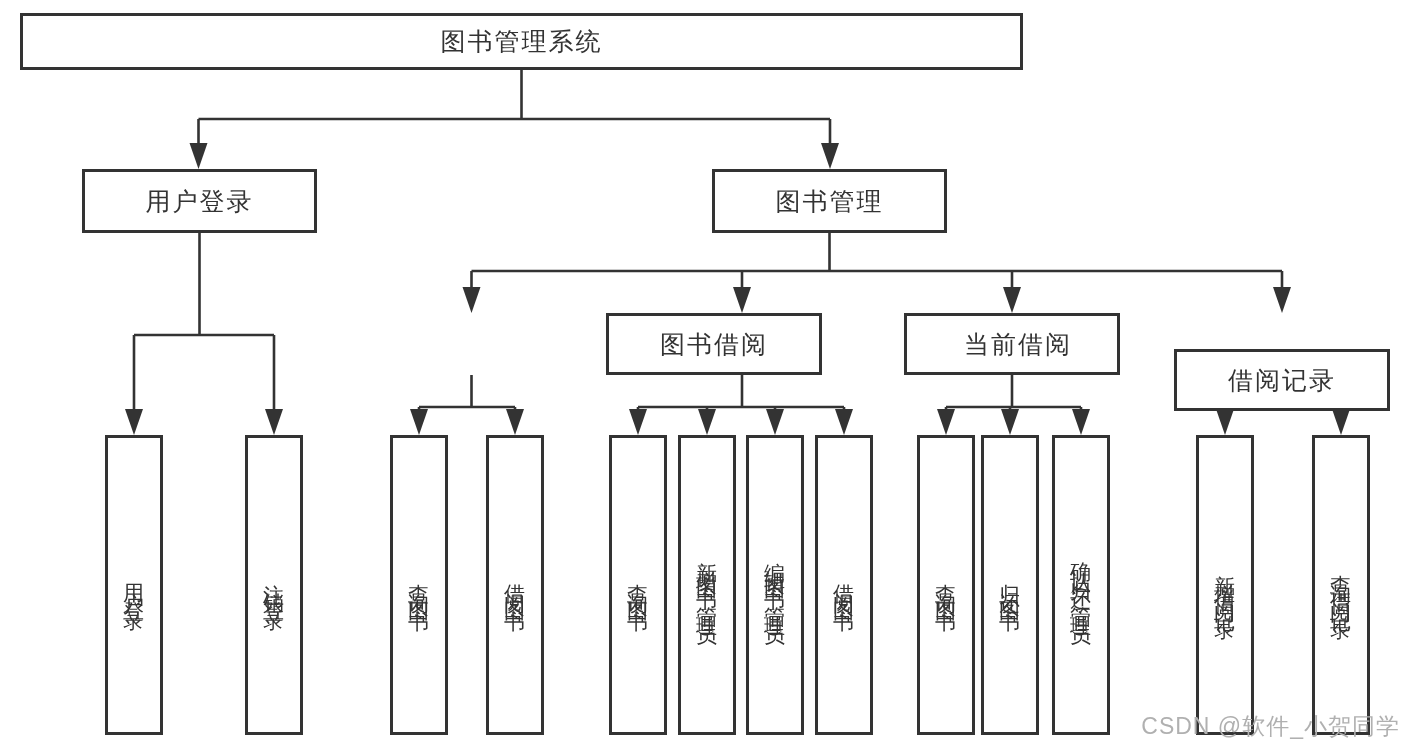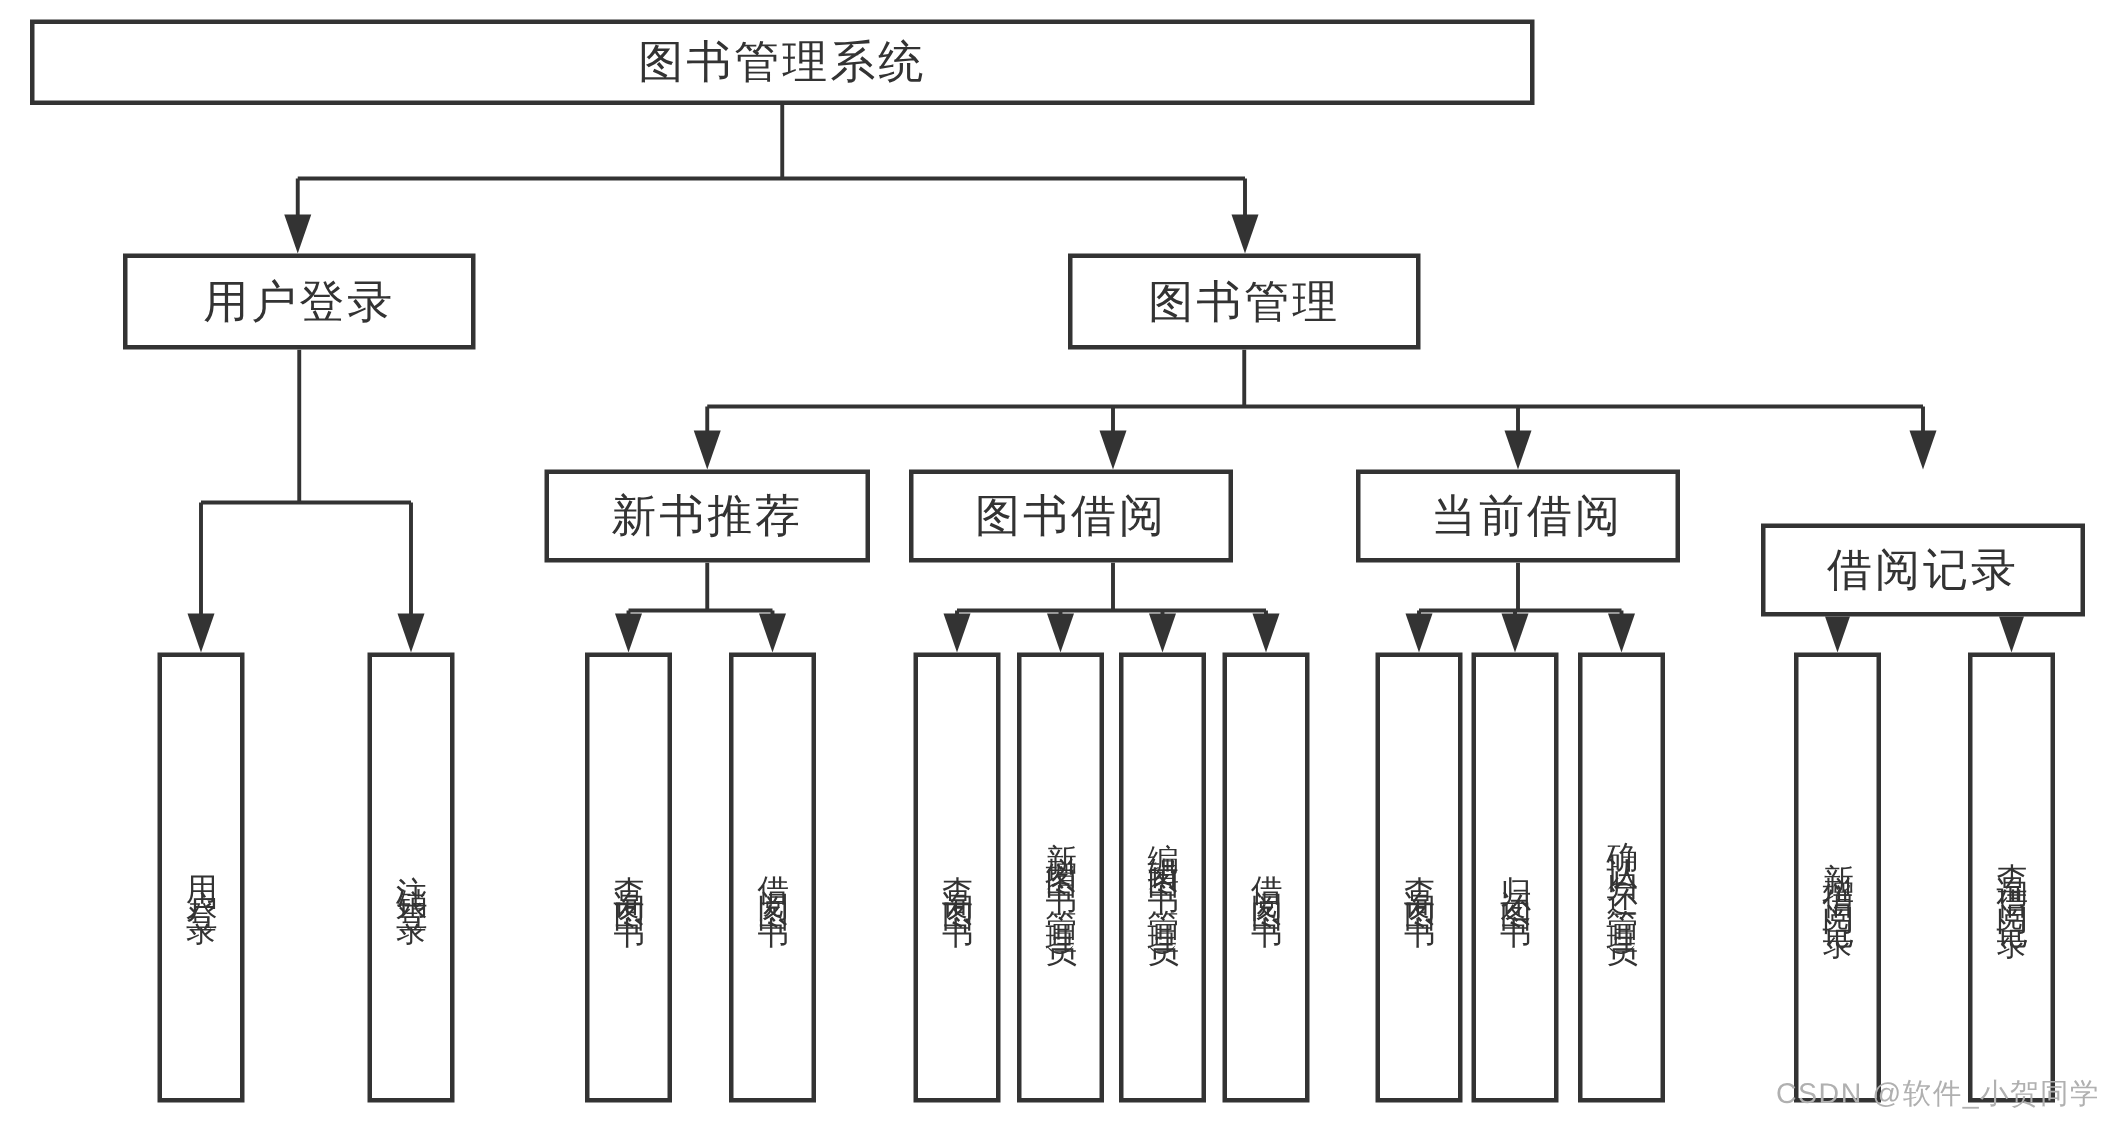--- a/index.html
+++ b/index.html
@@ -37,21 +37,21 @@
   }
 
   .box {
     position: absolute;
     border: 3px solid var(--line);
     background: var(--background);
     color: var(--text);
     display: flex;
     align-items: center;
     justify-content: center;
-    font-size: 30px;
+    font-size: 25px;
     letter-spacing: 2px;
     white-space: nowrap;
   }
 
   .leaf {
     position: absolute;
     top: 435px;
     width: 58px;
     height: 300px;
     border: 3px solid var(--line);
@@ -64,21 +64,21 @@
     text-orientation: mixed;
     font-size: 21px;
     letter-spacing: 9px;
     line-height: 1;
   }
 
   .watermark {
     position: absolute;
     right: 5px;
     bottom: 5px;
-    font-size: 19px;
+    font-size: 23px;
     color: var(--watermark);
     letter-spacing: 1px;
     white-space: nowrap;
     pointer-events: none;
   }
 </style>
 </head>
 <body>
 
 <div class="canvas">
@@ -131,21 +131,20 @@
       <polygon points="1216,409 1234,409 1225,435"></polygon>
       <polygon points="1332,409 1350,409 1341,435"></polygon>
     </g>
   </svg>
 
   <div class="box" style="left:20px; top:13px; width:1003px; height:57px;">图书管理系统</div>
 
   <div class="box" style="left:82px; top:169px; width:235px; height:64px;">用户登录</div>
   <div class="box" style="left:712px; top:169px; width:235px; height:64px;">图书管理</div>
 
-  <div class="box" style="left:363px; top:313px; width:217px; height:62px;">新书推荐</div>
   <div class="box" style="left:606px; top:313px; width:216px; height:62px;">图书借阅</div>
   <div class="box" style="left:904px; top:313px; width:216px; height:62px;padding-left:12px;">当前借阅</div>
   <div class="box" style="left:1174px; top:313px; width:216px; height:62px;margin-top:36px;">借阅记录</div>
 
   <div class="leaf" style="left:105px;">用户登录</div>
   <div class="leaf" style="left:245px;">注销登录</div>
 
   <div class="leaf" style="left:390px;">查询图书</div>
   <div class="leaf" style="left:486px;">借阅图书</div>
 

